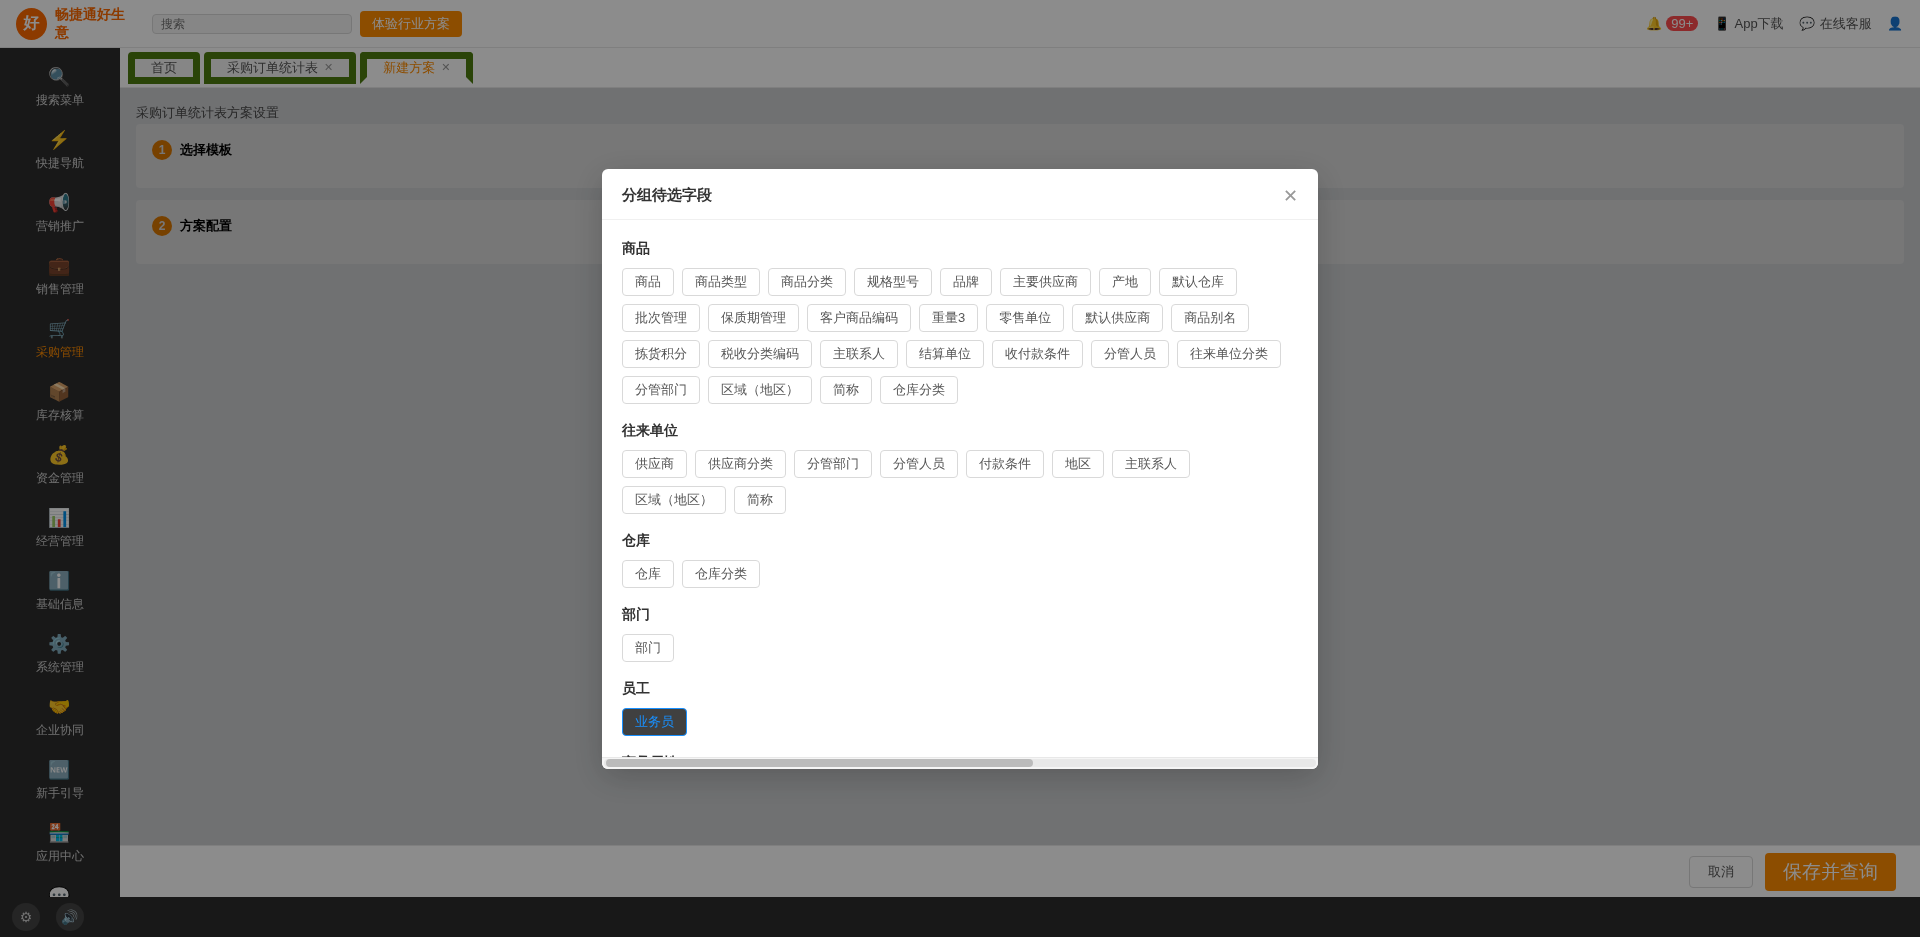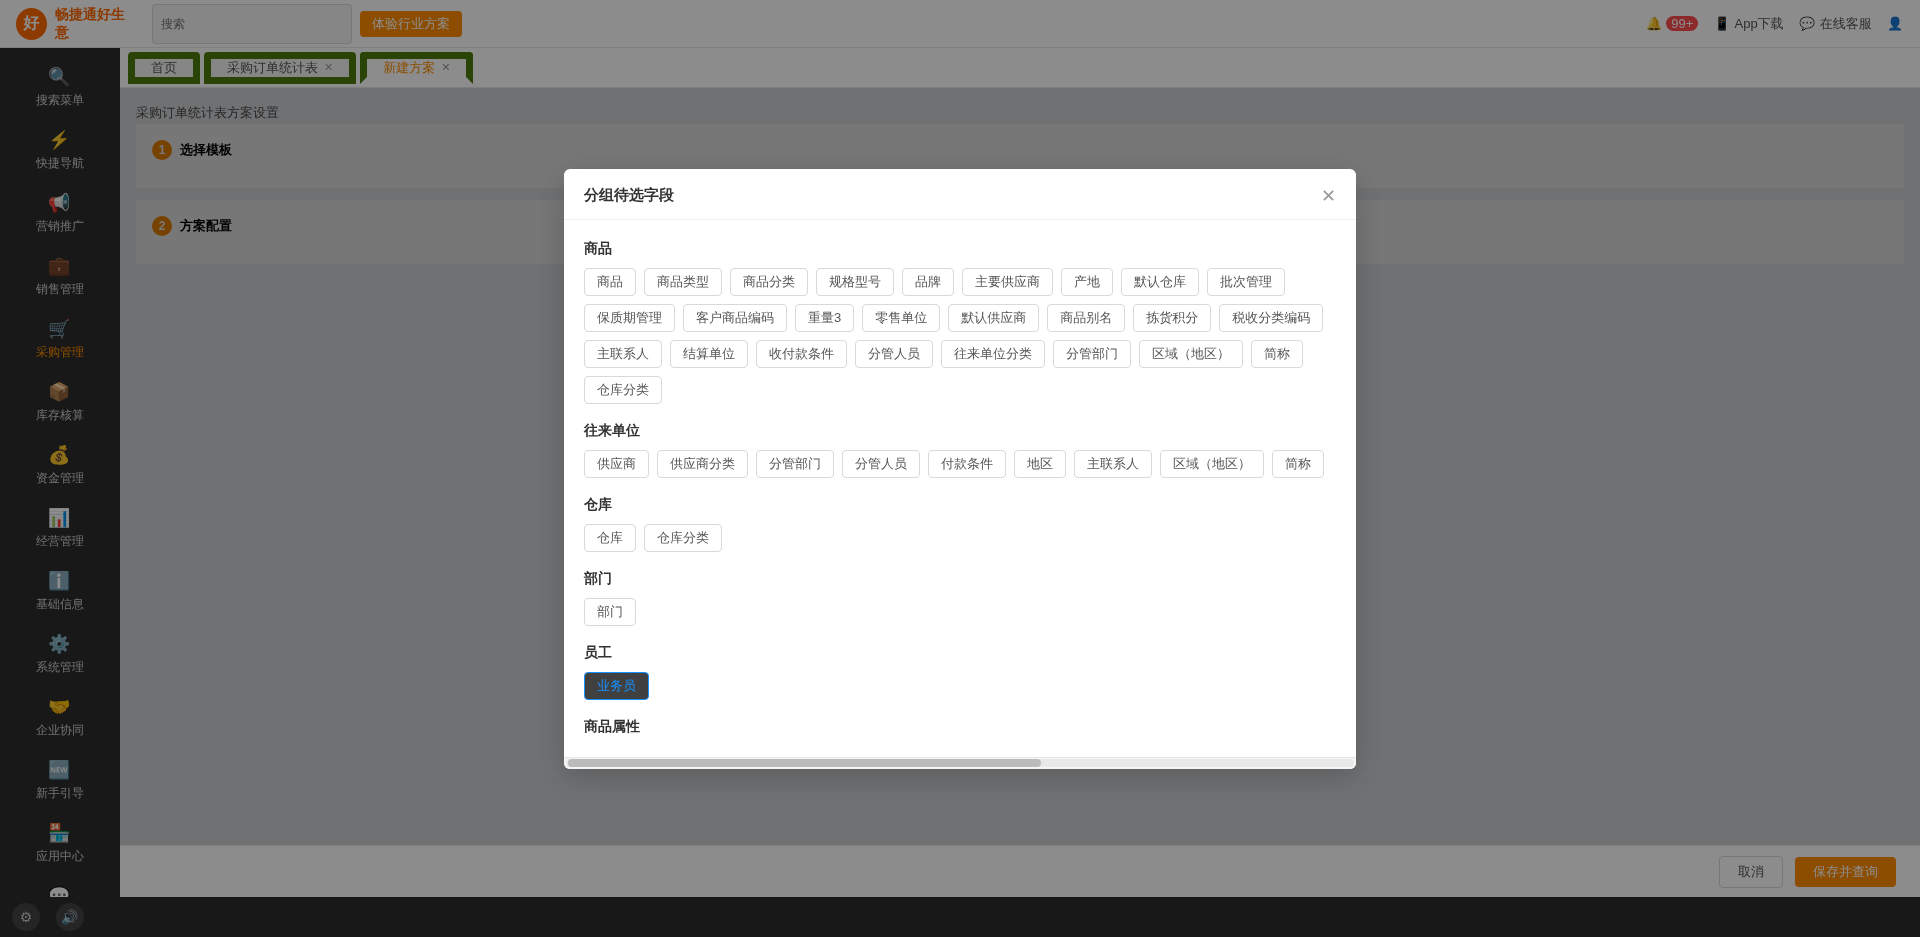--- a/index.html
+++ b/index.html
@@ -30,21 +30,21 @@
       width: 32px; height: 32px;
       background: #ff6a00;
       border-radius: 50%;
       display: flex; align-items: center; justify-content: center;
       color: #fff;
       font-size: 16px;
     }
     .search-bar {
       flex: 0 0 200px;
       margin-left: 16px;
-      height: 40px;
+      height: 20px;
       border: 1px solid #d9d9d9;
       border-radius: 4px;
       padding: 0 8px;
       font-size: 12px;
       background: #f5f5f5;
     }
     .top-right {
       margin-left: auto;
       display: flex;
       align-items: center;
@@ -193,21 +193,21 @@
       top: 0; left: 0; right: 0; bottom: 0;
       background: rgba(0,0,0,0.45);
       z-index: 200;
       display: flex;
       align-items: center;
       justify-content: center;
     }
     .modal {
       background: #fff;
       border-radius: 6px;
-      width: 792px;
+      width: 716px;
       max-height: 600px;
       display: flex;
       flex-direction: column;
       overflow: hidden;
       box-shadow: 0 8px 32px rgba(0,0,0,0.2);
     }
     .modal-header {
       padding: 16px 20px 12px;
       border-bottom: 1px solid #f0f0f0;
       display: flex;
@@ -317,21 +317,21 @@
       font-size: 13px;
       color: #555;
     }
     .btn-primary {
       padding: 6px 18px;
       border-radius: 4px;
       background: #ff8c00;
       color: #fff;
       border: none;
       cursor: pointer;
-      font-size: 13px;
+      font-size: 19px;
     }
 
     
     .exp-btn {
       background: #ff8c00;
       color: #fff;
       border: none;
       border-radius: 4px;
       padding: 4px 12px;
       font-size: 13px;

